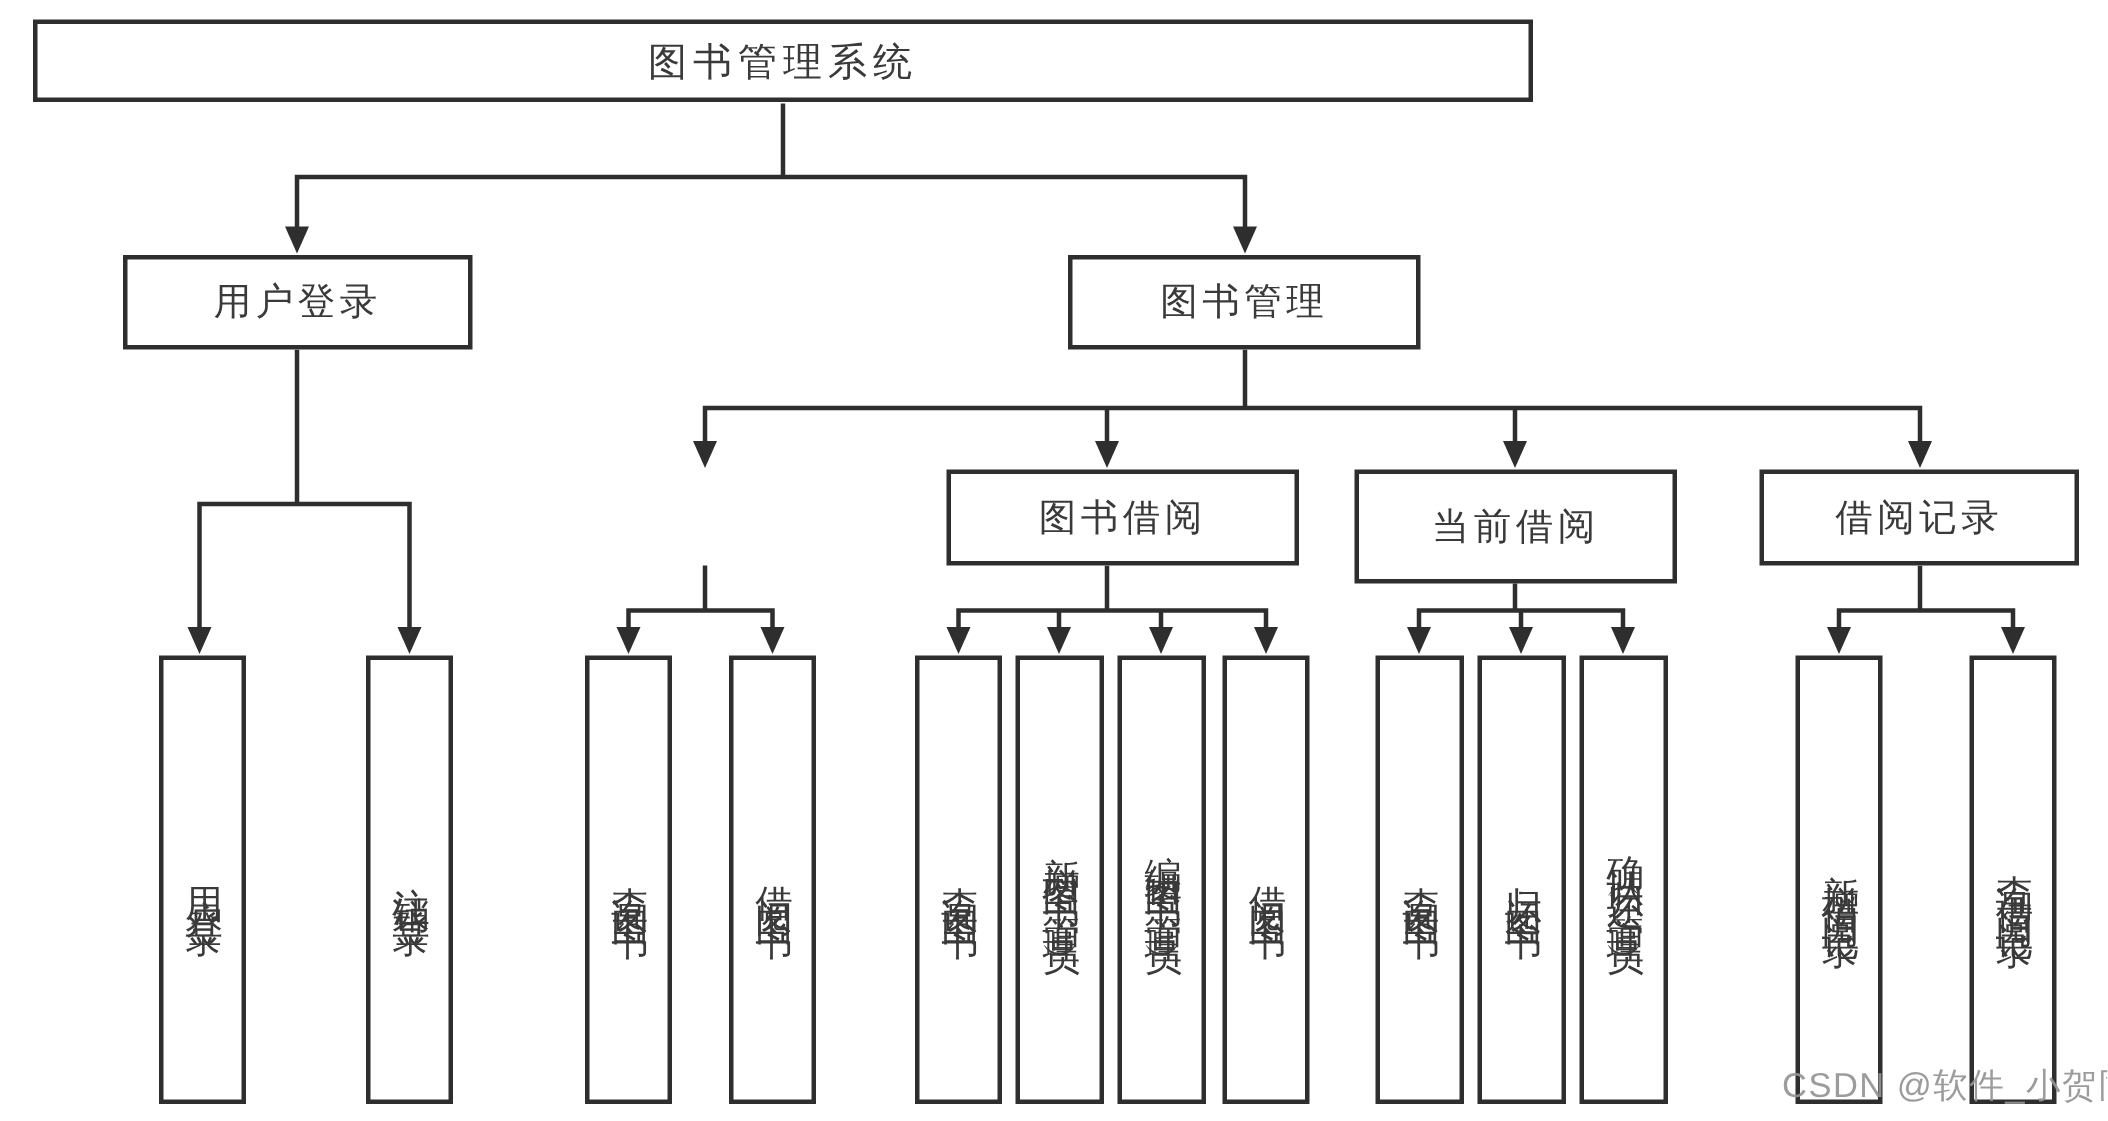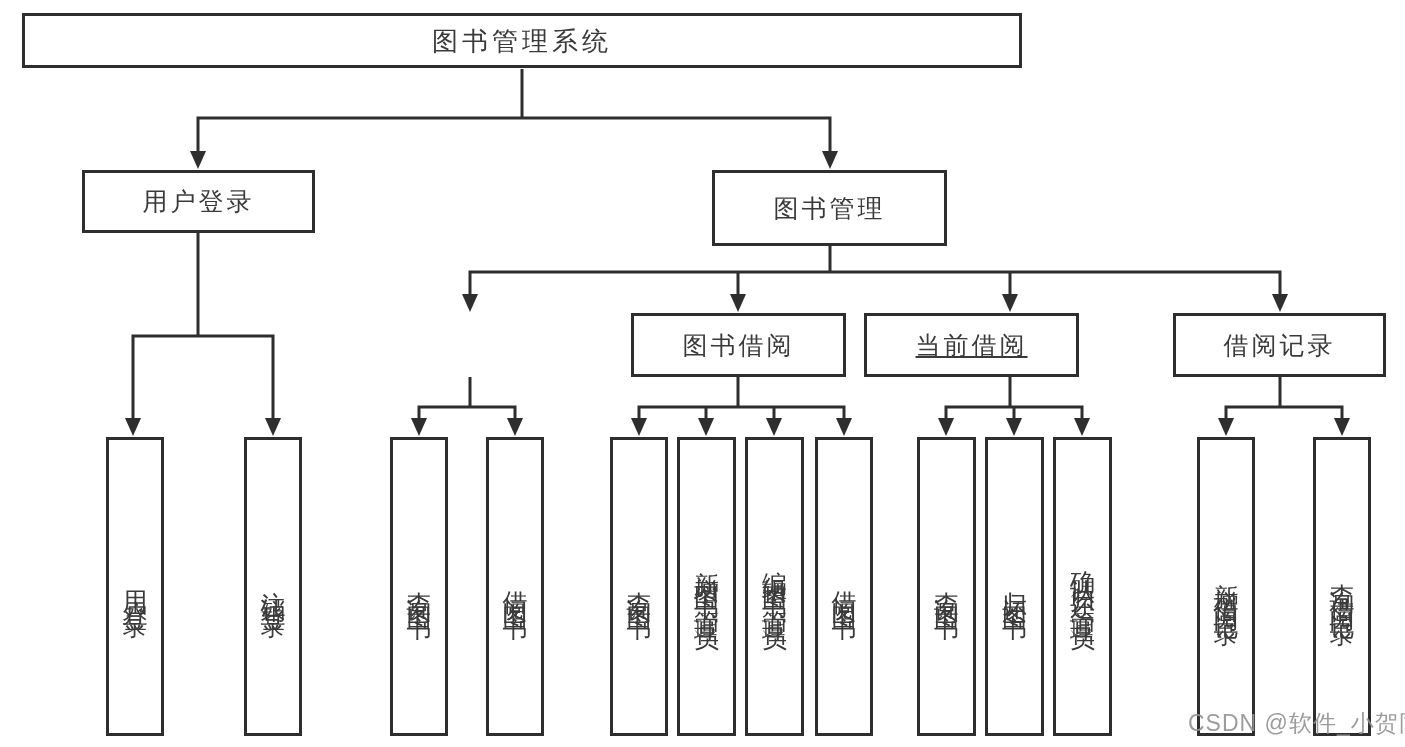--- a/index.html
+++ b/index.html
@@ -106,24 +106,24 @@
       <polygon points="1074,418 1090,418 1082,436"></polygon>
 
       <polygon points="1218,418 1234,418 1226,436"></polygon>
       <polygon points="1334,418 1350,418 1342,436"></polygon>
     </g>
   </svg>
 
   <div class="box hbox root-box" style="left:22px; top:13px; width:1000px; height:55px;">图书管理系统</div>
 
   <div class="box hbox" style="left:82px; top:170px; width:233px; height:63px;">用户登录</div>
-  <div class="box hbox" style="left:712px; top:170px; width:235px; height:76px;">图书管理</div>
+  <div class="box hbox" style="left:712px; top:170px; width:235px; height:63px;">图书管理</div>
 
-  <div class="box hbox" style="left:631px; top:313px; width:215px; height:64px;">图书借阅</div>
-  <div class="box hbox" style="left:864px; top:313px; width:215px; height:64px;text-decoration:underline;">当前借阅</div>
+  <div class="box hbox" style="left:631px; top:313px; width:235px; height:64px;">图书借阅</div>
+  <div class="box hbox" style="left:903px; top:313px; width:215px; height:76px;">当前借阅</div>
   <div class="box hbox" style="left:1173px; top:313px; width:213px; height:64px;">借阅记录</div>
 
   <div class="box vbox" style="left:106px; top:437px; width:58px; height:299px;">用户登录</div>
   <div class="box vbox" style="left:244px; top:437px; width:58px; height:299px;">注销登录</div>
 
   <div class="box vbox" style="left:390px; top:437px; width:58px; height:299px;">查询图书</div>
   <div class="box vbox" style="left:486px; top:437px; width:58px; height:299px;">借阅图书</div>
 
   <div class="box vbox" style="left:610px; top:437px; width:58px; height:299px;">查询图书</div>
   <div class="box vbox" style="left:677px; top:437px; width:59px; height:299px;">新增图书（管理员）</div>

